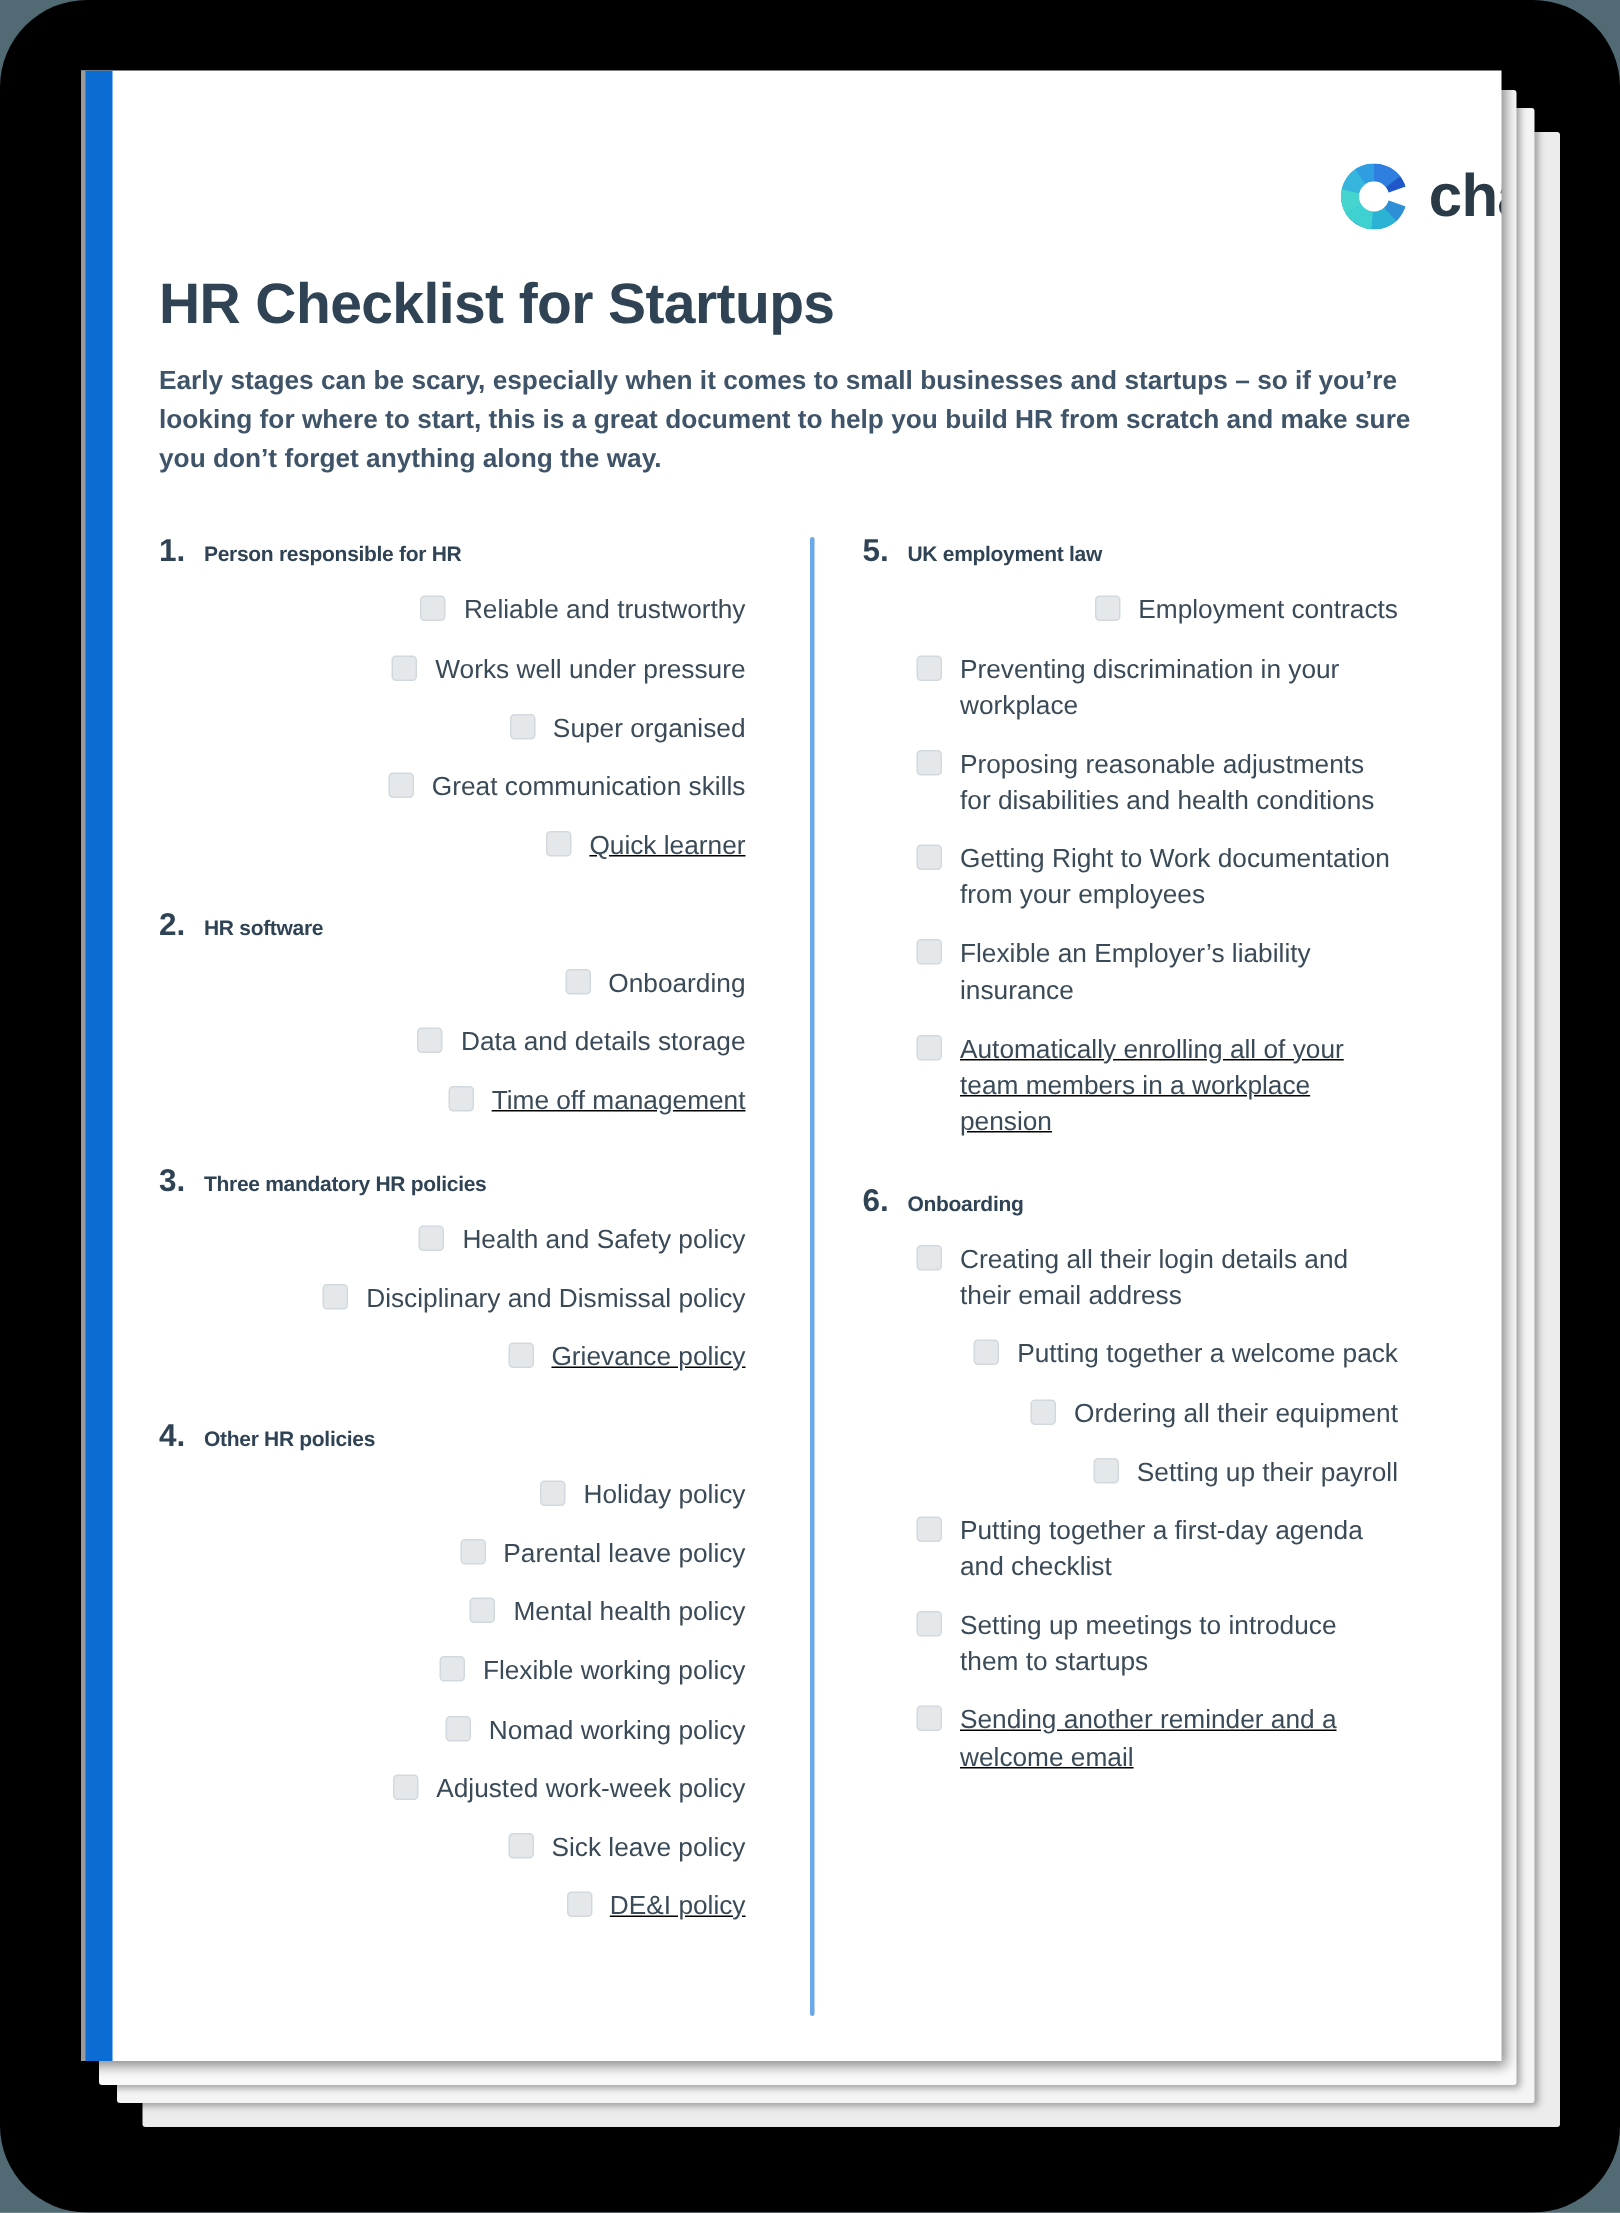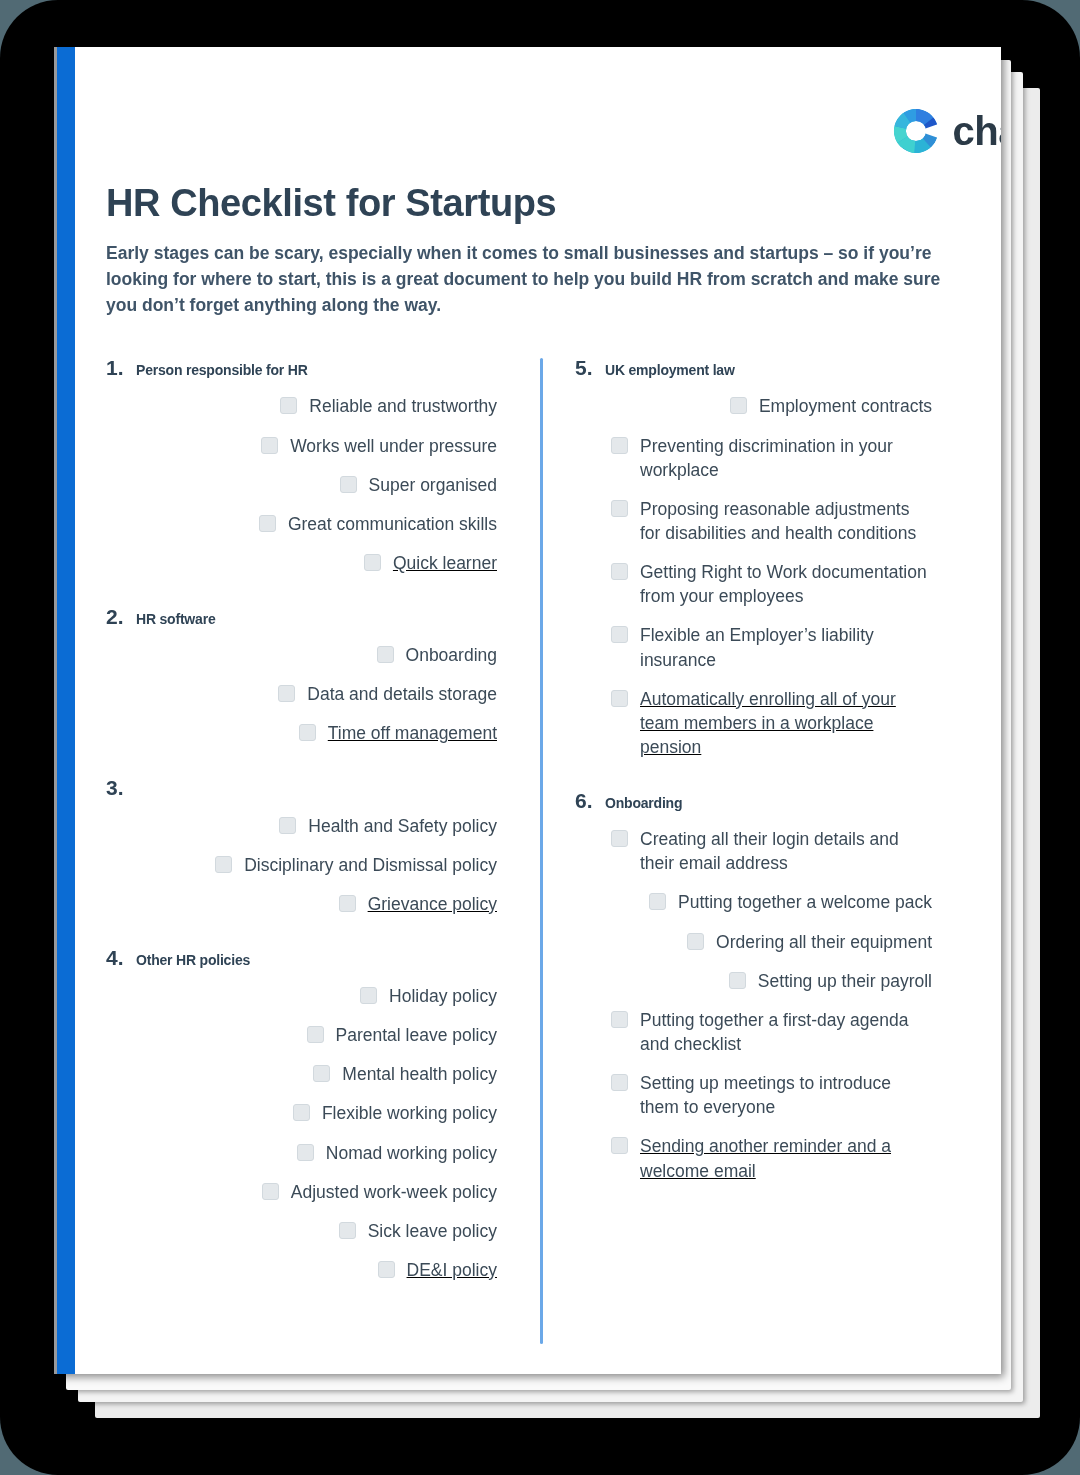--- a/index.html
+++ b/index.html
@@ -302,20 +302,21 @@
                 </div>
                 <div class="item">
                   <span class="checkbox"></span>
                   <span class="item-label">Time off management</span>
                 </div>
               </div>
             </div>
             <div class="section">
               <div class="section-head">
                 <span class="section-num">3.</span>
+                <span class="section-title">Three mandatory HR policies</span>
               </div>
               <div class="items">
                 <div class="item">
                   <span class="checkbox"></span>
                   <span class="item-label">Health and Safety policy</span>
                 </div>
                 <div class="item">
                   <span class="checkbox"></span>
                   <span class="item-label">Disciplinary and Dismissal policy</span>
                 </div>
@@ -420,21 +421,21 @@
                 <div class="item">
                   <span class="checkbox"></span>
                   <span class="item-label">Setting up their payroll</span>
                 </div>
                 <div class="item">
                   <span class="checkbox"></span>
                   <span class="item-label">Putting together a first-day agenda and checklist</span>
                 </div>
                 <div class="item">
                   <span class="checkbox"></span>
-                  <span class="item-label">Setting up meetings to introduce them to everyone</span>
+                  <span class="item-label">Setting up meetings to introduce them to startups</span>
                 </div>
                 <div class="item">
                   <span class="checkbox"></span>
                   <span class="item-label">Sending another reminder and a welcome email</span>
                 </div>
               </div>
             </div>
           </div>
 
       </div>

